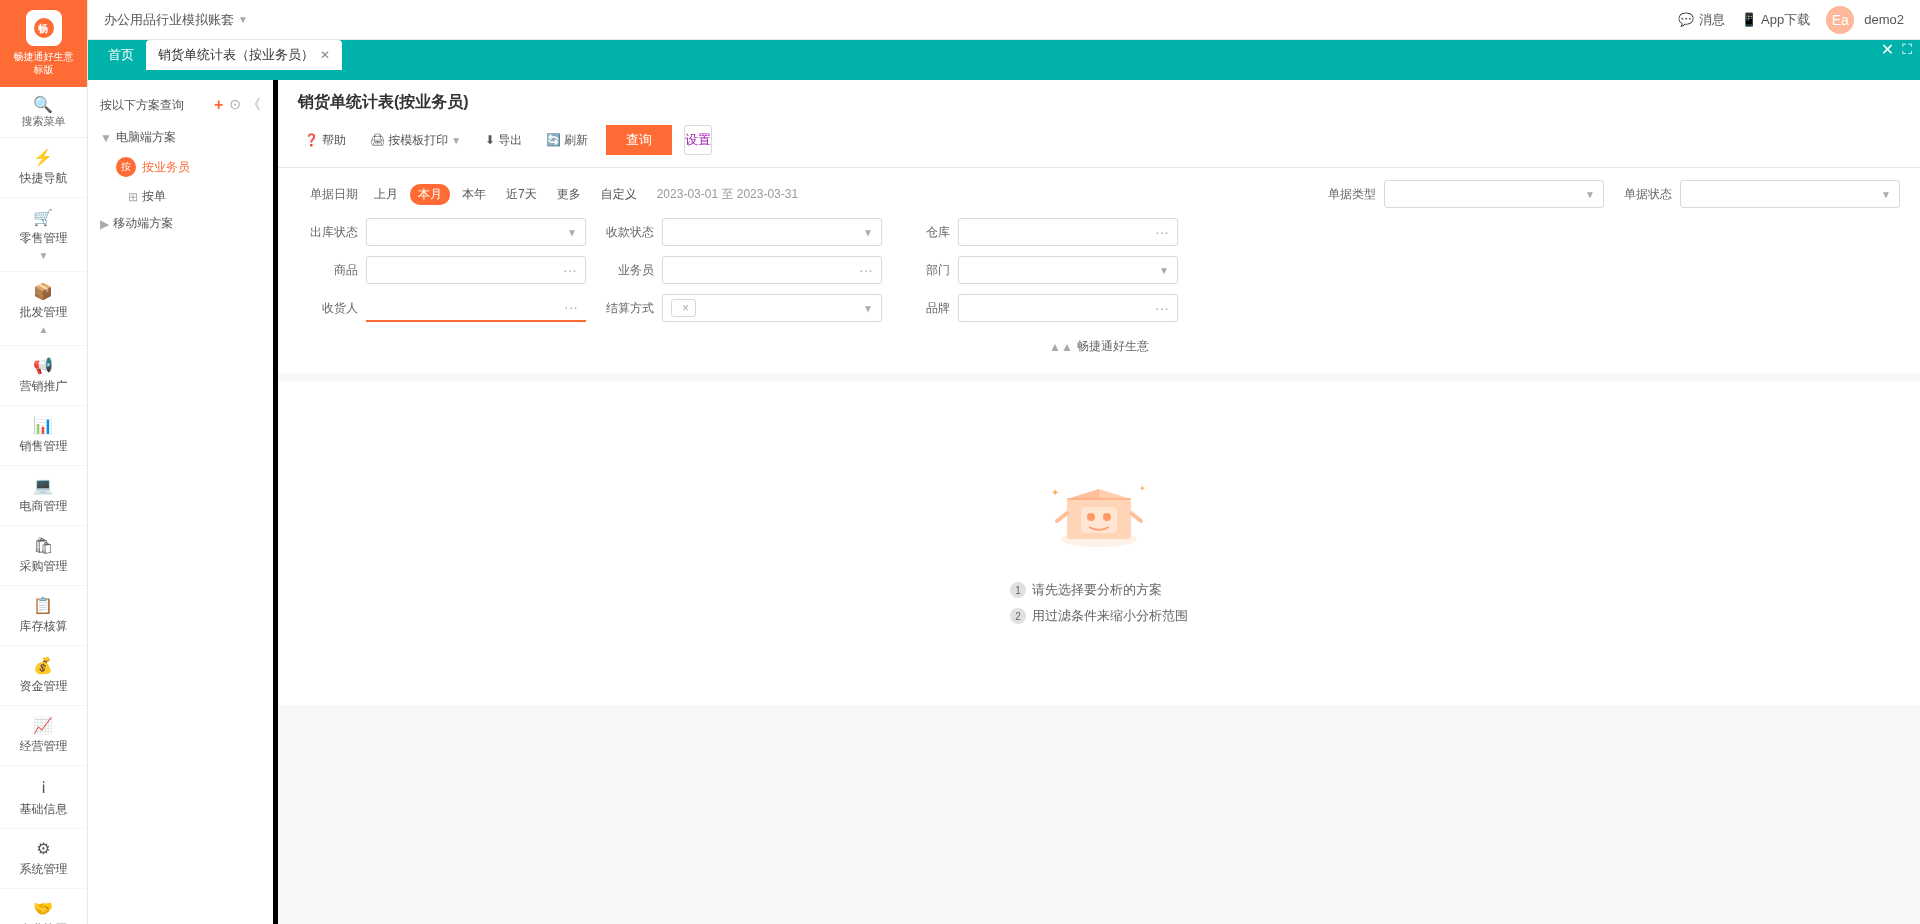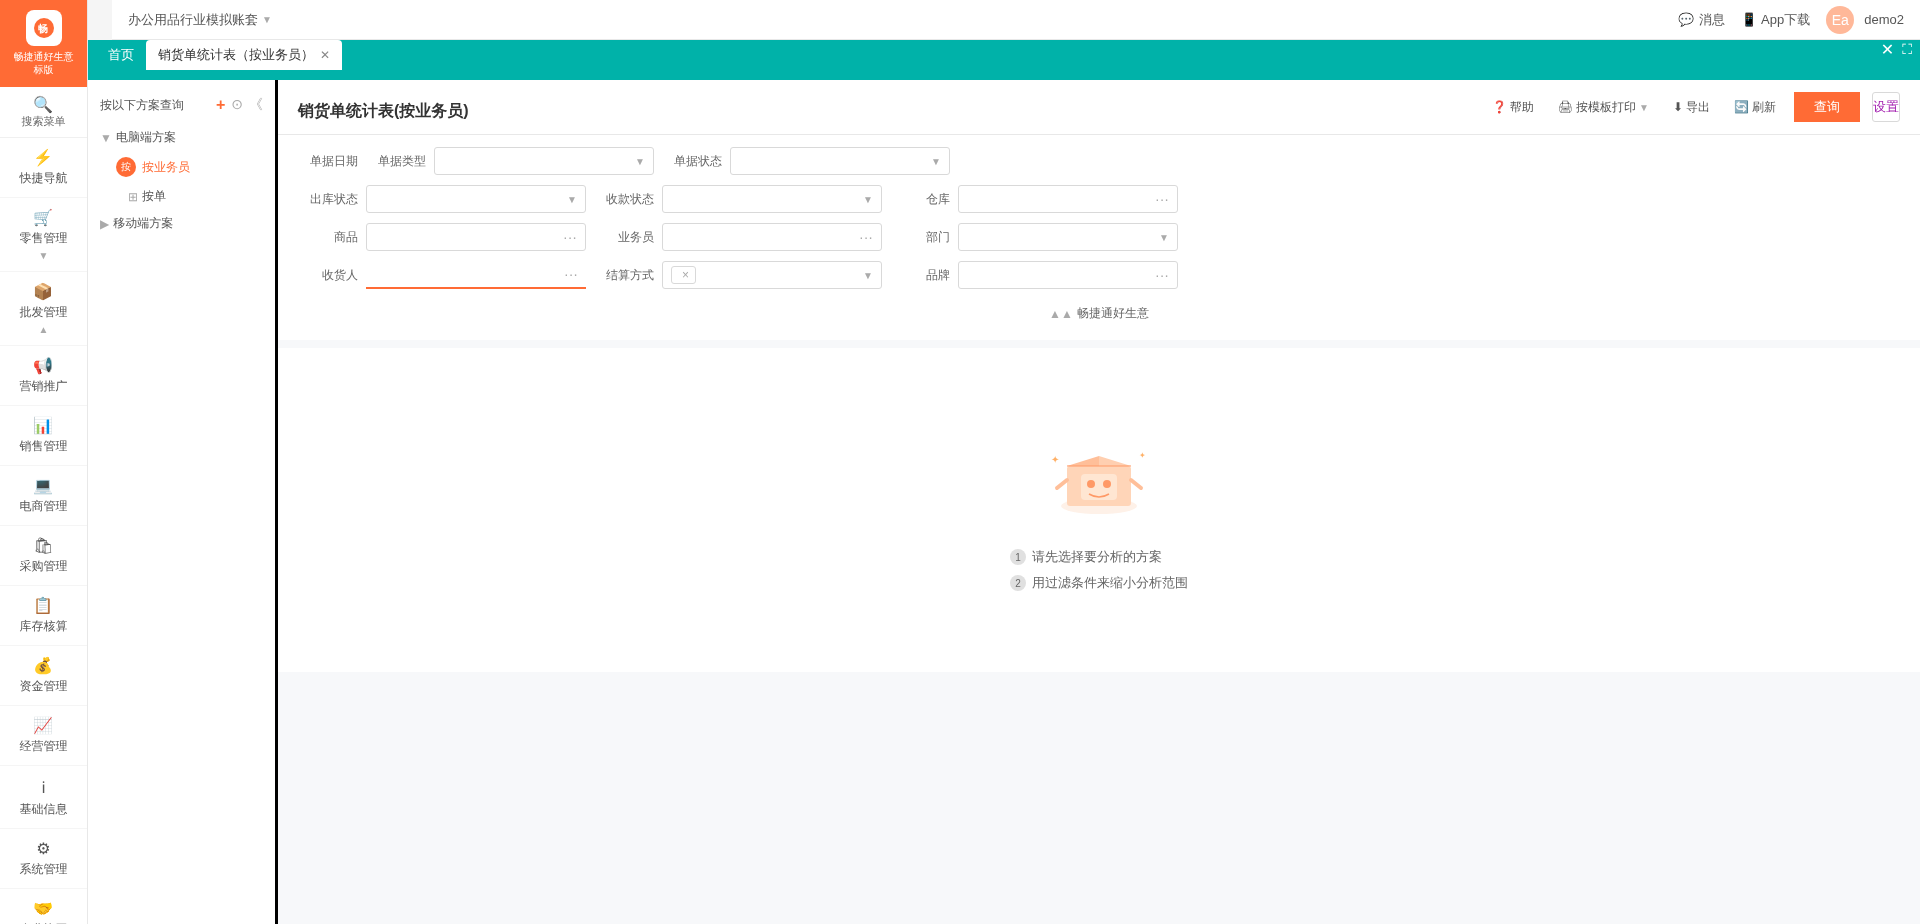--- a/index.html
+++ b/index.html
@@ -75,21 +75,20 @@
     
     .top-header {
       height: 40px;
       background: #fff;
       display: flex;
       align-items: center;
       justify-content: space-between;
       padding: 8px 16px;
       border-bottom: 1px solid #e8e8e8;
       flex-shrink: 0;
-      margin-left: 24px;
     }
     .top-header-left {
       display: flex;
       align-items: center;
       gap: 8px;
       color: #555;
       font-size: 13px;
     }
     .top-header-right {
       display: flex;
@@ -160,21 +159,21 @@
     .content-area {
       flex: 1;
       display: flex;
       overflow: hidden;
     }
 
     
     .left-panel {
       width: 190px;
       background: #fff;
-      border-right: 3px solid #000000;
+      border-right: 5px solid #000000;
       padding: 10px 0;
       flex-shrink: 0;
       overflow-y: auto;
     }
     .panel-header {
       display: flex;
       align-items: center;
       justify-content: space-between;
       padding: 6px 12px;
       font-size: 12px;
@@ -240,22 +239,23 @@
       overflow-y: auto;
       padding: 0;
     }
 
     
     .page-header {
       background: #fff;
       padding: 12px 20px 0;
       border-bottom: 1px solid #e8e8e8;
       display: flex;
-      align-items: flex-end;
+      align-items: flex-start;
       justify-content: space-between;
+      flex-direction: column;
     }
     .page-title {
       font-size: 16px;
       font-weight: bold;
       color: #333;
       padding-bottom: 12px;
     }
     .page-actions {
       display: flex;
       align-items: center;
@@ -617,20 +617,31 @@
           </div>
           <button class="btn-primary">查询</button>
           <button class="btn-setting">设置</button>
         </div>
       </div>
 
       <div class="filter-area">
 
         <div class="filter-row">
           <span class="filter-label">单据日期</span>
+          <div class="filter-control">
+            <div class="date-tabs">
+              <span class="date-tab">上月</span>
+              <span class="date-tab active">本月</span>
+              <span class="date-tab">本年</span>
+              <span class="date-tab">近7天</span>
+              <span class="date-tab">更多</span>
+              <span class="date-tab">自定义</span>
+              <span class="date-range">2023-03-01 至 2023-03-31</span>
+            </div>
+          </div>
           <span class="filter-label">单据类型</span>
           <div class="filter-select" style="width:220px;flex:none">
             <span></span>
             <span class="select-arrow">▼</span>
           </div>
           <span class="filter-label">单据状态</span>
           <div class="filter-select" style="width:220px;flex:none">
             <span></span>
             <span class="select-arrow">▼</span>
           </div>

